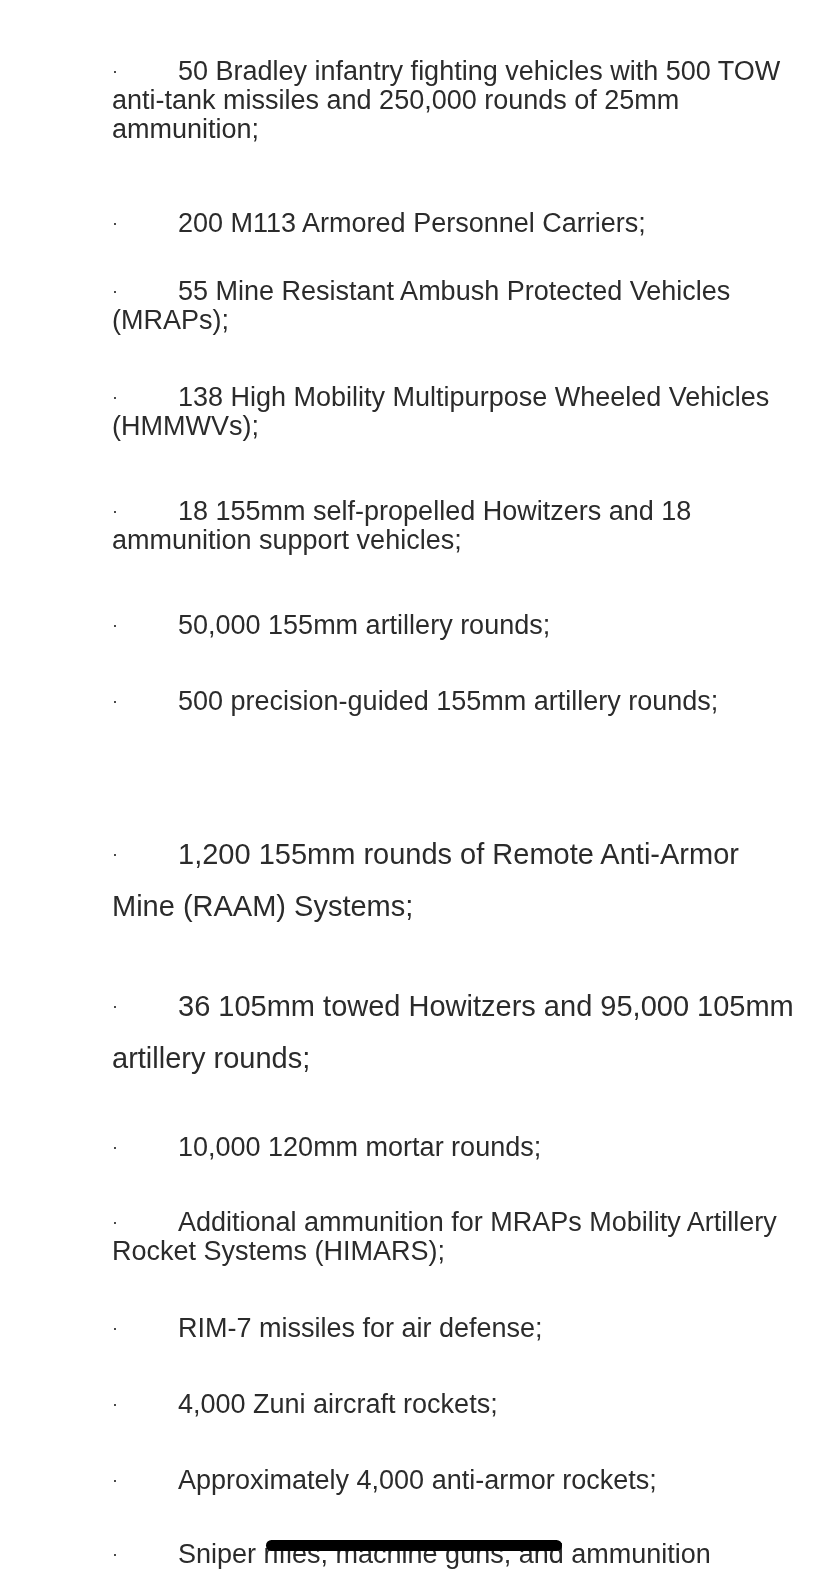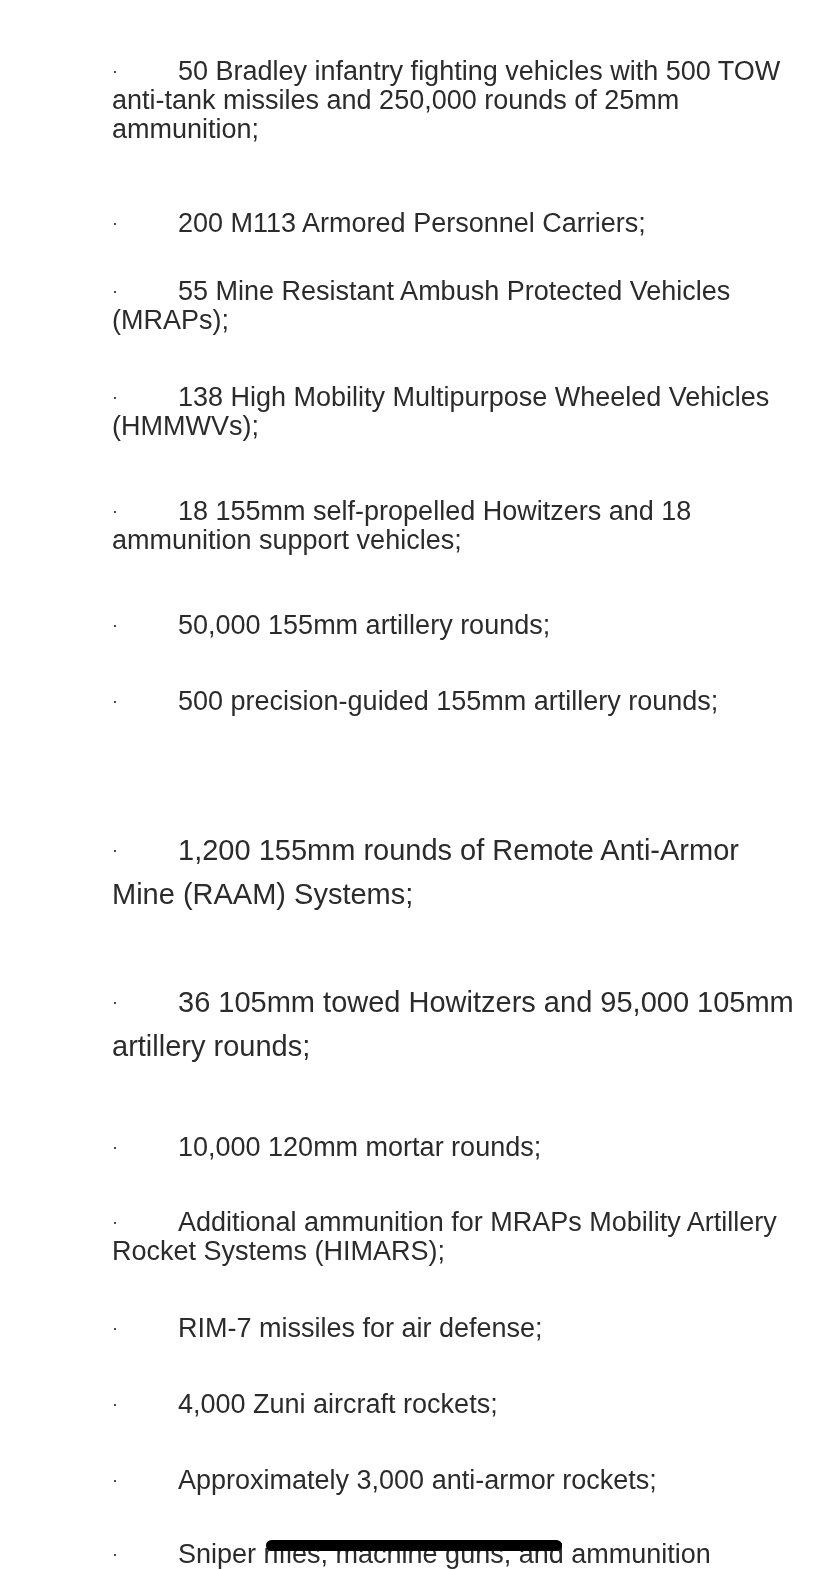--- a/index.html
+++ b/index.html
@@ -1,19 +1,19 @@
 <!DOCTYPE html>
 <html><head>
 <meta charset="utf-8">
 <style>
   html, body { margin:0; padding:0; background:#ffffff; }
   body { width:828px; height:1569px; overflow:hidden; position:relative;
          font-family:"Liberation Sans", sans-serif; color:#2b2b2b; }
   .item { position:absolute; left:112px; width:690px; font-size:27px; line-height:29px; }
-  .item.big { font-size:29px; line-height:44px; }
+  .item.big { font-size:29px; line-height:52px; }
   .bullet { display:inline-block; width:66px; font-size:18px; vertical-align:top; }
   .home-indicator { position:absolute; left:266px; top:1540px; width:296px; height:11px;
                     background:#000; border-radius:6px; }
 </style>
 </head>
 <body>
 
 <div>
   <div class="item" style="top:57px"><span class="bullet">·</span><span>50 Bradley infantry fighting vehicles with 500 TOW anti-tank missiles and 250,000 rounds of 25mm ammunition;</span></div>
   <div class="item" style="top:209px"><span class="bullet">·</span><span>200 M113 Armored Personnel Carriers;</span></div>
@@ -21,17 +21,17 @@
   <div class="item" style="top:383px"><span class="bullet">·</span><span>138 High Mobility Multipurpose Wheeled Vehicles (HMMWVs);</span></div>
   <div class="item" style="top:497px"><span class="bullet">·</span><span>18 155mm self-propelled Howitzers and 18 ammunition support vehicles;</span></div>
   <div class="item" style="top:611px"><span class="bullet">·</span><span>50,000 155mm artillery rounds;</span></div>
   <div class="item" style="top:687px"><span class="bullet">·</span><span>500 precision-guided 155mm artillery rounds;</span></div>
   <div class="item big" style="top:828px"><span class="bullet">·</span><span>1,200 155mm rounds of Remote Anti-Armor Mine (RAAM) Systems;</span></div>
   <div class="item big" style="top:980px"><span class="bullet">·</span><span>36 105mm towed Howitzers and 95,000 105mm artillery rounds;</span></div>
   <div class="item" style="top:1133px"><span class="bullet">·</span><span>10,000 120mm mortar rounds;</span></div>
   <div class="item" style="top:1208px"><span class="bullet">·</span><span>Additional ammunition for MRAPs Mobility Artillery Rocket Systems (HIMARS);</span></div>
   <div class="item" style="top:1314px"><span class="bullet">·</span><span>RIM-7 missiles for air defense;</span></div>
   <div class="item" style="top:1390px"><span class="bullet">·</span><span>4,000 Zuni aircraft rockets;</span></div>
-  <div class="item" style="top:1466px"><span class="bullet">·</span><span>Approximately 3,000 anti-armor rockets;</span></div>
+  <div class="item" style="top:1466px"><span class="bullet">·</span><span>Approximately 4,000 anti-armor rockets;</span></div>
   <div class="item" style="top:1540px"><span class="bullet">·</span><span>Sniper rifles, machine guns, and ammunition</span></div>
 </div>
 
 <div class="home-indicator"></div>
 
 </body></html>

